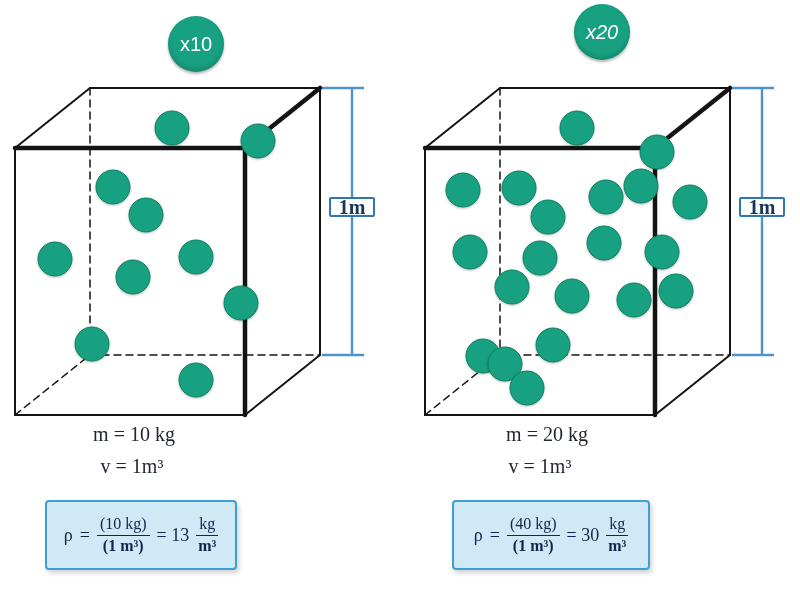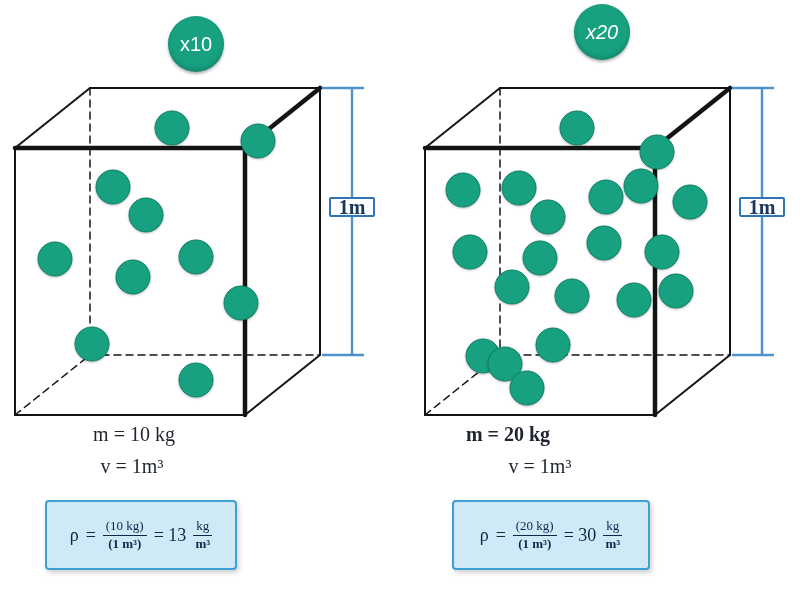--- a/index.html
+++ b/index.html
@@ -30,21 +30,21 @@
     font-size:20px; color:#1f2430; white-space:nowrap;
   }
 
   .formula-box {
     position:absolute; height:70px; box-sizing:border-box;
     background:#cfe9f7; border:2px solid #3e9fd4; border-radius:4px;
     display:flex; align-items:center; justify-content:center; gap:7px;
     font-size:18px; color:#10264a;
     box-shadow:2px 3px 5px rgba(0,0,0,.18);
   }
-  .frac { display:inline-flex; flex-direction:column; align-items:center; line-height:1.15; font-size:13px; }
+  .frac { display:inline-flex; flex-direction:column; align-items:center; line-height:1.15; font-size:16px; }
   .frac .num { border-bottom:1.6px solid #10264a; padding:0 3px 1px; }
   .frac .den { padding-top:1px;font-weight:bold; }
 
   .dot { stroke:#0d7d63; stroke-width:1; filter:drop-shadow(0 1px 1px rgba(0,0,0,.25)); }
 </style>
 </head>
 <body>
 
 <svg class="scene" width="800" height="600" viewBox="0 0 800 600">
 
@@ -147,42 +147,42 @@
 
 <div class="dim-label" style="left:329px; top:197px;">
   <span>1m</span>
 </div>
 <div class="dim-label" style="left:739px; top:197px;">
   <span>1m</span>
 </div>
 
 <div class="caption" style="left:134px; top:423px;">m = 10 kg</div>
 <div class="caption" style="left:132px; top:455px;">v = 1m³</div>
-<div class="caption" style="left:508px; top:423px;font-weight:bold;">m = 20 kg</div>
+<div class="caption" style="left:547px; top:423px;">m = 20 kg</div>
 <div class="caption" style="left:540px; top:455px;">v = 1m³</div>
 
 <div class="formula-box" style="left:45px; top:500px; width:192px;">
   <span>ρ</span>
   <span>=</span>
   <span class="frac">
     <span class="num">(10 kg)</span>
     <span class="den">(1 m³)</span>
   </span>
   <span>= 13</span>
   <span class="frac">
     <span class="num">kg</span>
     <span class="den">m³</span>
   </span>
 </div>
 
 <div class="formula-box" style="left:452px; top:500px; width:198px;">
   <span>ρ</span>
   <span>=</span>
   <span class="frac">
-    <span class="num">(20 kg)</span>
+    <span class="num">(40 kg)</span>
     <span class="den">(1 m³)</span>
   </span>
   <span>= 30</span>
   <span class="frac">
     <span class="num">kg</span>
     <span class="den">m³</span>
   </span>
 </div>
 
 </body></html>

